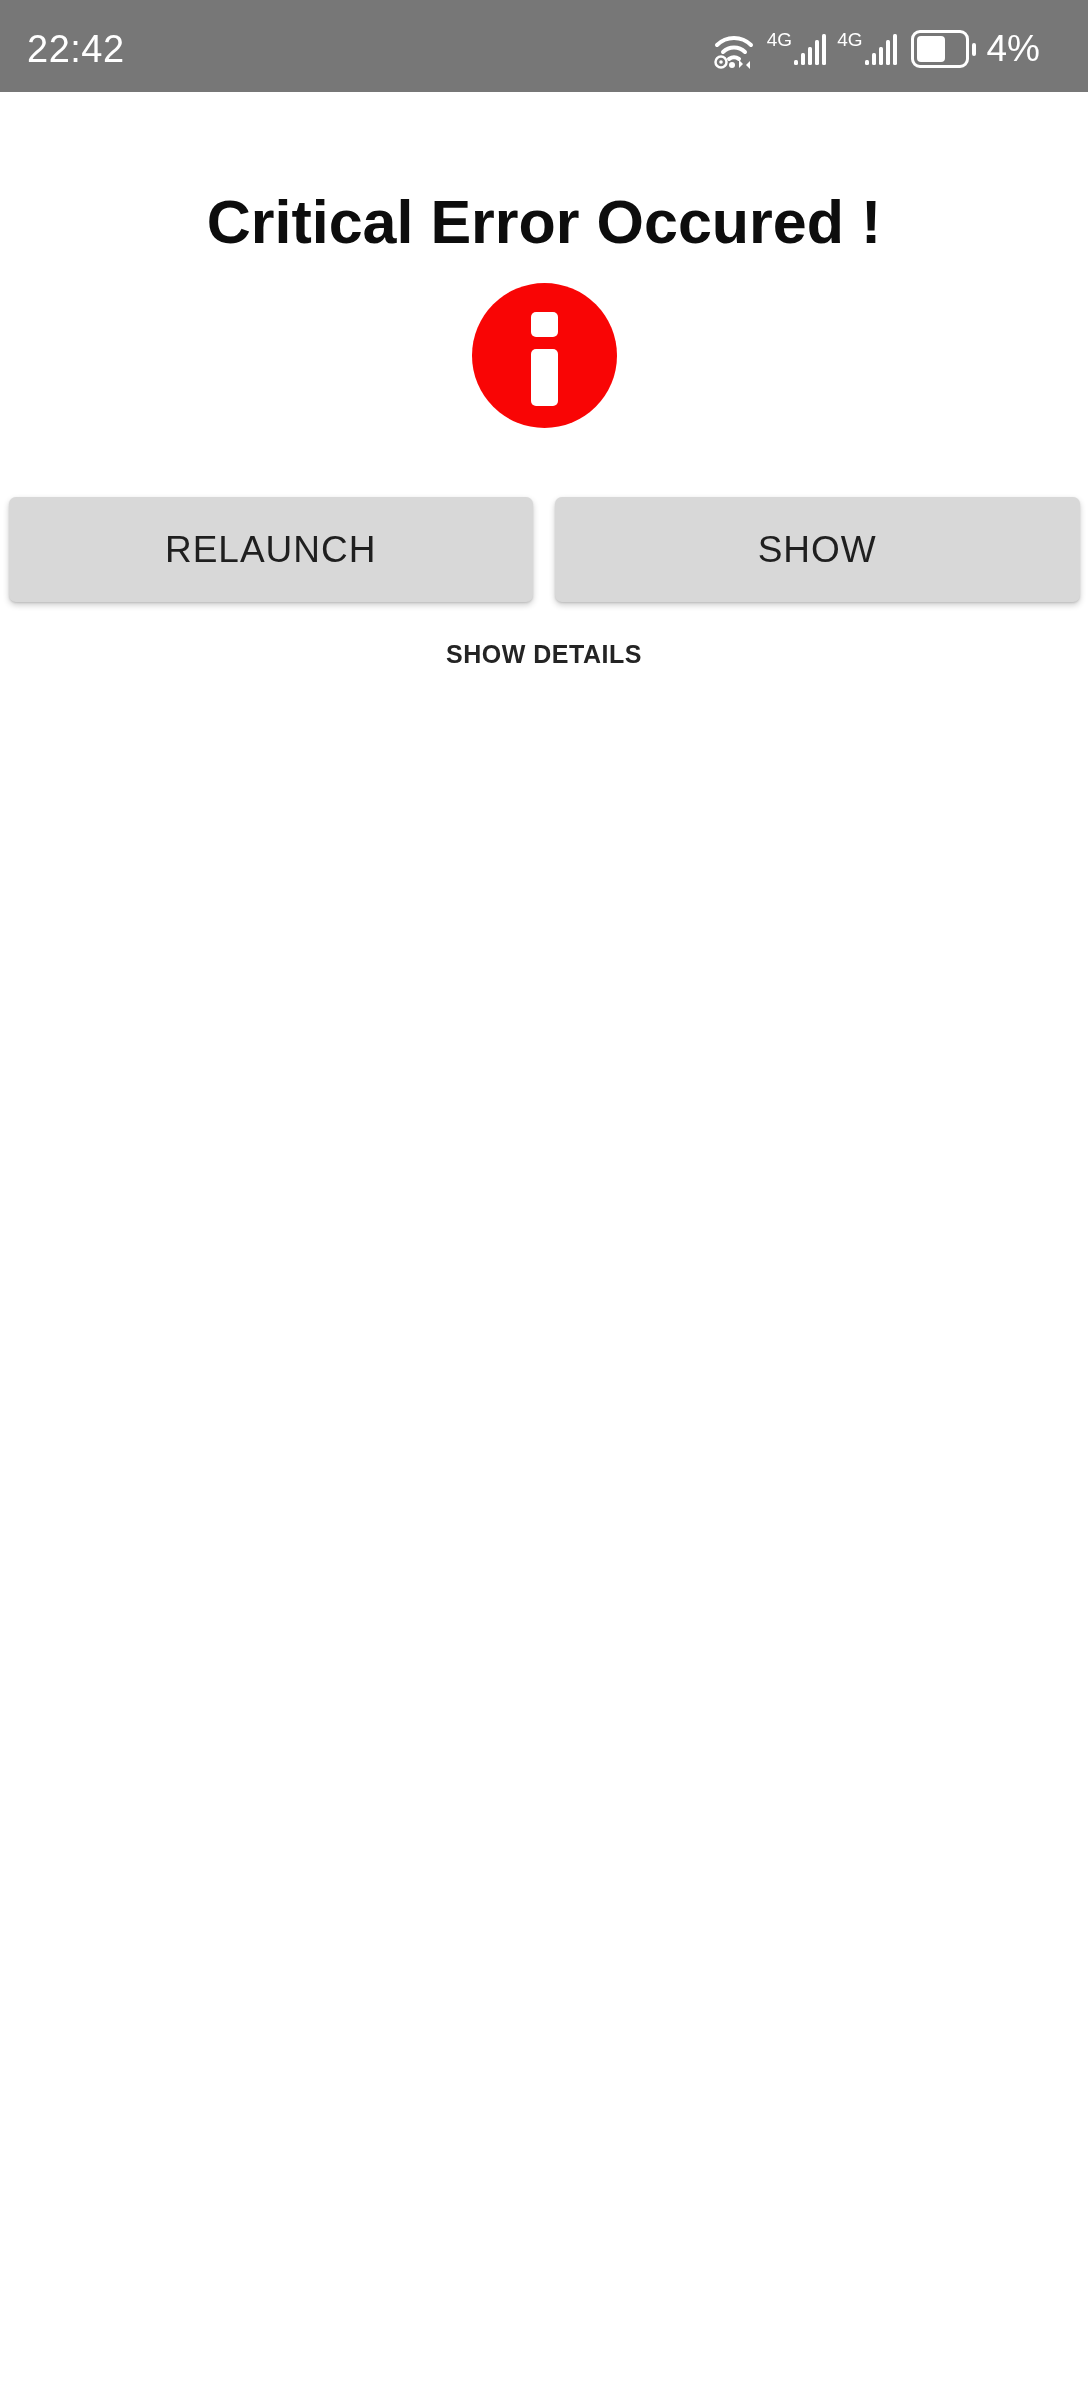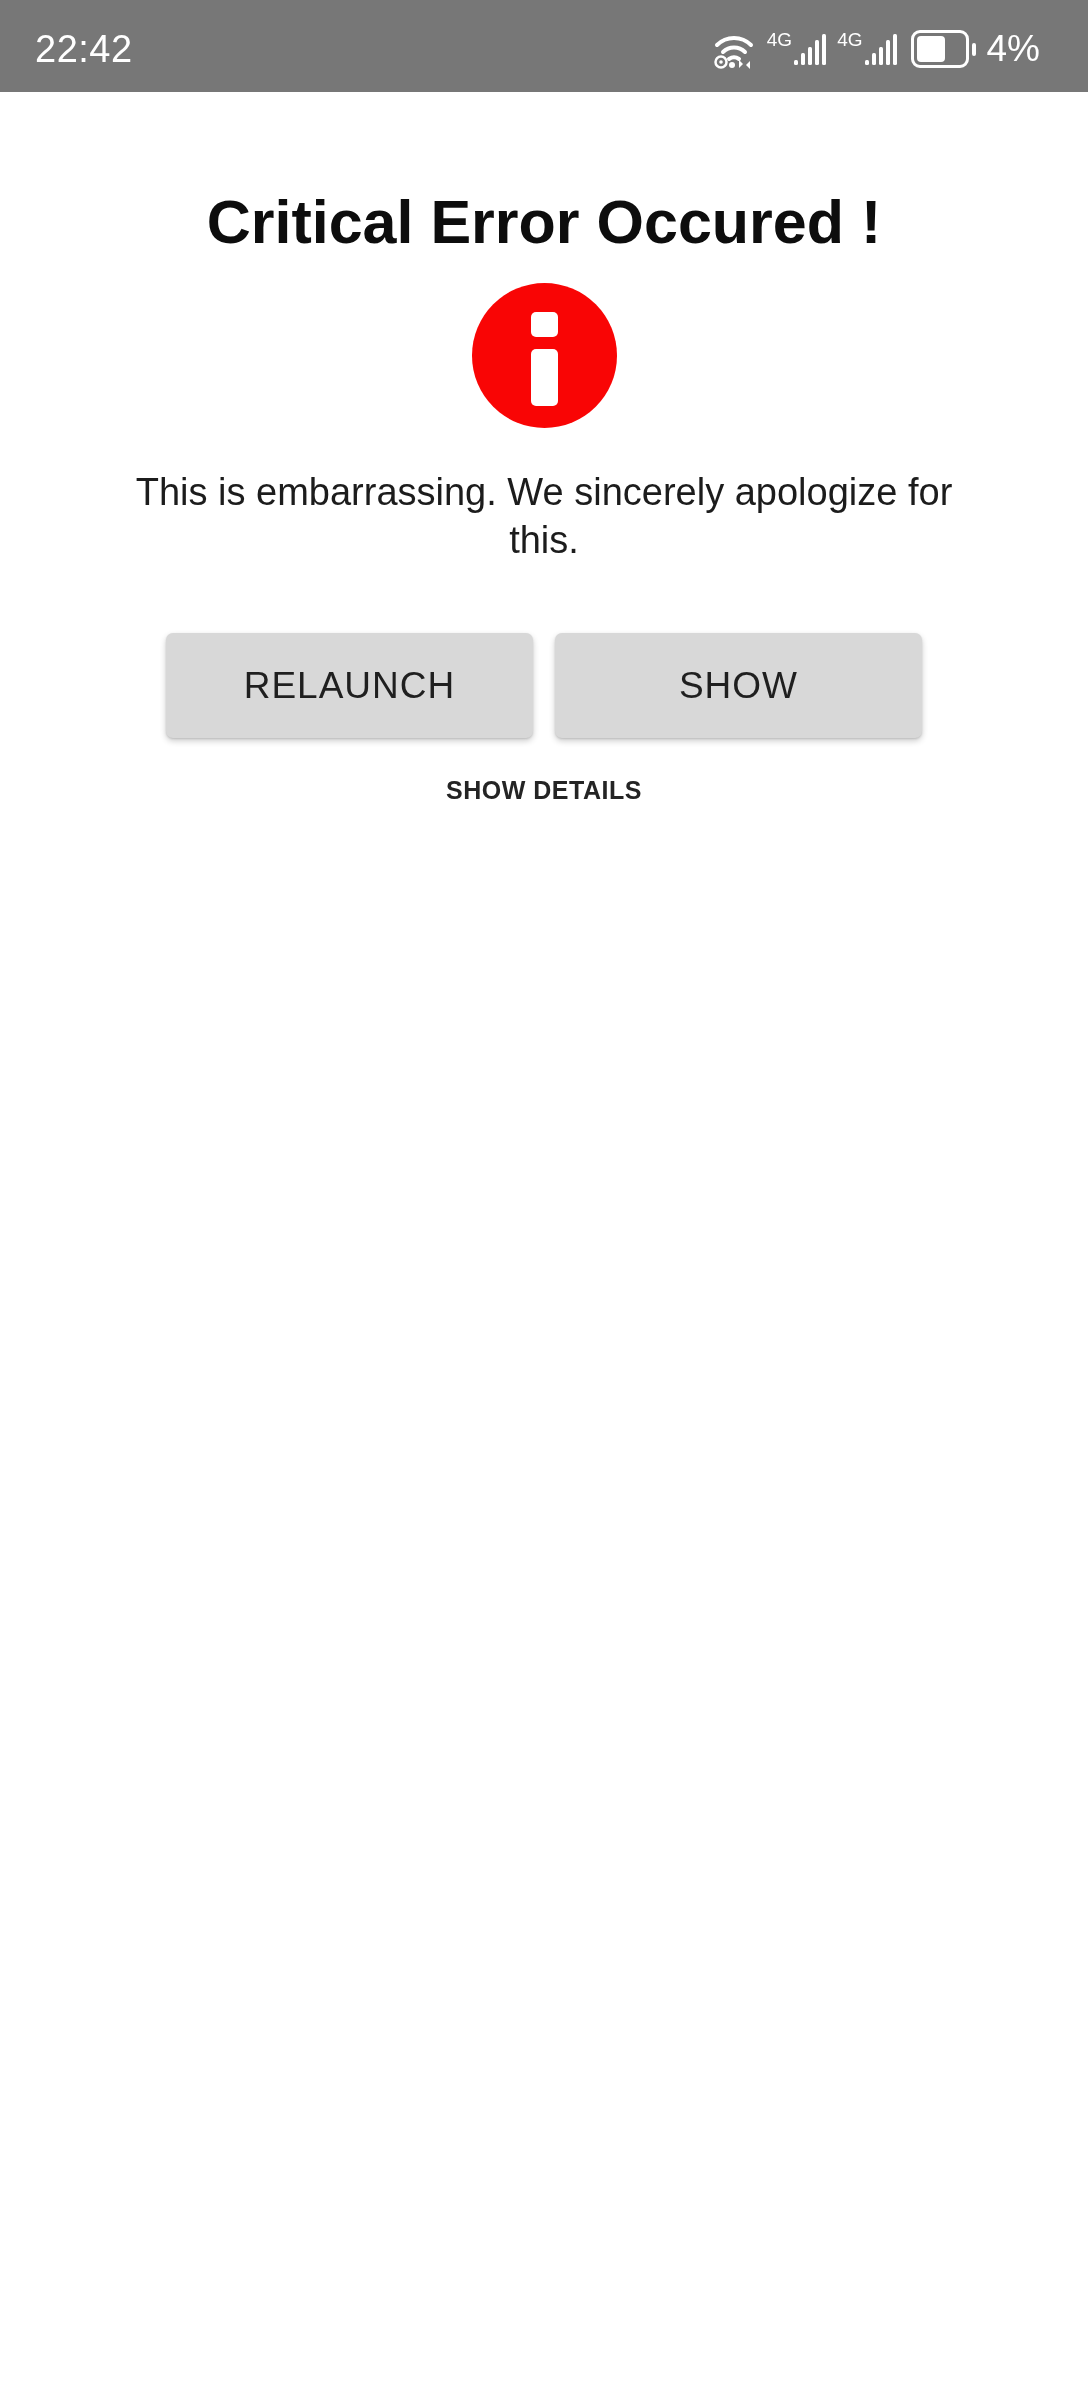--- a/index.html
+++ b/index.html
@@ -8,21 +8,21 @@
     background: #ffffff;
     font-family: "Liberation Sans", sans-serif;
     overflow: hidden;
   }
   
   .status-bar {
     width: 100%; height: 92px;
     background: #777777;
     display: flex; align-items: center; justify-content: space-between;
     box-sizing: border-box;
-    padding: 6px 48px 0 35px;
+    padding: 6px 48px 0 27px;
     color: #ffffff;
   }
   .sb-time { font-size: 38px; letter-spacing: 0.5px; }
   .sb-right { display: flex; align-items: center; gap: 11px; }
   .wifi-wrap { width: 44px; height: 42px; }
   .net { display: flex; align-items: flex-end; height: 32px; }
   .net-label { font-size: 19px; font-weight: 400; line-height: 14px; align-self: flex-start; margin-right: 2px; }
   .bars { display: flex; align-items: flex-end; gap: 3px; }
   .bar { width: 4px; background: #ffffff; border-radius: 1.5px; }
   .b1 { height: 5px; } .b2 { height: 12px; } .b3 { height: 18px; } .b4 { height: 25px; } .b5 { height: 31px; }
@@ -57,21 +57,21 @@
     width: 27px; height: 57px; background: #ffffff; border-radius: 5px;
   }
   .error-message {
     margin: 40px auto 0 auto;
     font-size: 38px; line-height: 48px; color: #1c1c1c;
     max-width: 920px;
   }
   .error-message span { display: block; }
   .button-row {
     margin: 69px auto 0 auto;
-    width: 756px;
+    width: 1071px;
     display: flex; gap: 22px; align-items: center;
   }
   .dlg-btn {
     flex: 1; height: 105px;
     background: #d8d8d8;
     border: none; border-radius: 7px;
     font-family: inherit;
     font-size: 37px; color: #1f1f1f; letter-spacing: 1px;
     display: flex; align-items: center; justify-content: center;
     box-shadow: 0 3px 6px rgba(0,0,0,0.20), 0 1px 2px rgba(0,0,0,0.12);
@@ -136,24 +136,20 @@
 </div>
 
 <div class="content">
   <h1 class="error-title">Critical Error Occured !</h1>
 
   <div class="info-circle">
     <div class="i-dot"></div>
     <div class="i-stem"></div>
   </div>
 
-  <p class="error-message">
-    <span>This is embarrassing. We sincerely apologize for</span>
-    <span>this.</span>
-  </p>
 
   <div class="button-row">
     <button class="dlg-btn">RELAUNCH</button>
     <button class="dlg-btn">SHOW</button>
   </div>
 
   <div>
     <span class="show-details">SHOW DETAILS</span>
   </div>
 </div>

